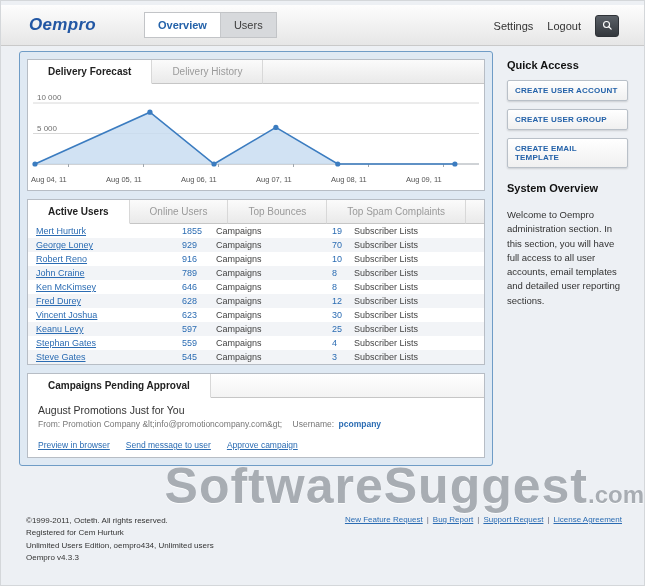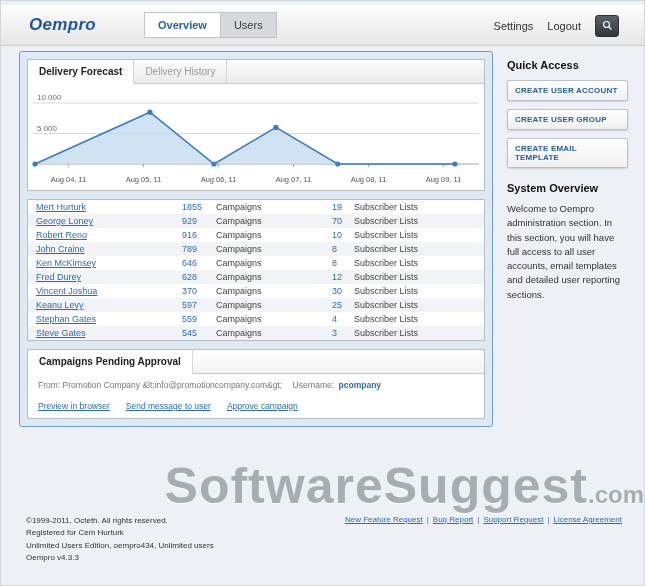--- a/index.html
+++ b/index.html
@@ -24,33 +24,33 @@
   .search-btn { width:24px; height:22px; border:1px solid #2e3237; border-radius:3px;
                 background:linear-gradient(#5a6067,#33373c); display:flex; align-items:center;
                 justify-content:center; cursor:pointer; }
 
   
   .content-box { position:absolute; left:18px; top:50px; width:474px;
                  border:1px solid #6f9cc6; background:#dfe9f3; border-radius:3px; padding:7px; }
   .panel { background:#fff; border:1px solid #b7bdc5; margin-bottom:8px; }
   .panel:last-child { margin-bottom:0; }
   .panel-tabs { display:flex; background:linear-gradient(#fbfbfb,#e9e9e9); }
-  .ptab { padding:6px 11px; font-size:10px; color:#9a9a9a; white-space:nowrap; cursor:pointer;
+  .ptab { padding:6px 20px; font-size:10px; color:#9a9a9a; white-space:nowrap; cursor:pointer;
           border-bottom:1px solid #c6c6c6; border-right:1px solid #d8d8d8; }
   .ptab.active { background:#fff; color:#222; font-weight:bold; border-bottom-color:#fff; }
   .ptab-fill { flex:1; border-bottom:1px solid #c6c6c6; }
 
   
   .chart-wrap { padding:4px 3px 3px; }
   #chart-svg { display:block; width:100%; height:86px; }
   .gridline { stroke:#d8d8d8; stroke-width:1; }
   .axisline { stroke:#9fa6ad; stroke-width:1; }
   .ytick { font-size:8px; fill:#707070; font-family:"Liberation Sans",sans-serif; }
   .x-labels { display:flex; padding:1px 0 3px; }
-  .x-labels span { flex:1; text-align:center; font-size:7.5px; color:#555; }
+  .x-labels span { flex:1; text-align:left; font-size:7.5px; color:#555; }
 
   
   .urow { display:flex; align-items:center; height:14px; padding:0 8px; font-size:9px; color:#444; }
   .urow.alt { background:#f2f4f7; }
   .uname { width:146px; color:#2b6cb3; text-decoration:underline; cursor:pointer; }
   .ucell-camp { width:150px; }
   .ucell-lists { flex:1; }
   .num { font-weight:normal; color:#2b6cb3; display:inline-block; }
   .num.camp { width:30px; margin-right:4px; }
   .num.lists { width:14px; margin-right:8px; }
@@ -62,21 +62,21 @@
   .pending-from { font-size:8.5px; color:#777; margin-bottom:11px; }
   .pending-from .uname-link { font-weight:bold; color:#2b6cb3; text-decoration:none;
                               cursor:pointer; margin-left:2px; }
   .pending-from .ulabel { margin-left:8px; }
   .pending-links { display:flex; gap:16px; }
   .pending-links a { font-size:8.5px; color:#2b6cb3; text-decoration:underline; cursor:pointer; }
 
   
   .sidebar { position:absolute; left:506px; top:58px; width:121px; }
   .sb-title { font-size:11px; font-weight:bold; color:#111; margin-bottom:9px; }
-  .sb-title.so { margin-top:14px; margin-bottom:8px; }
+  .sb-title.so { margin-top:14px; margin-bottom:14px; }
   .qa-btn { display:block; width:100%; margin-bottom:8px; padding:5px 7px; text-align:left;
             background:linear-gradient(#ffffff,#f0f0f0); border:1px solid #b9c0c8; border-radius:2px;
             box-shadow:0 1px 2px rgba(0,0,0,.14); font-size:8px; font-weight:bold; color:#2462a9;
             letter-spacing:.2px; cursor:pointer; font-family:"Liberation Sans",sans-serif; }
   .sb-text { font-size:9.5px; color:#333; line-height:1.5; }
 
   
   .watermark { position:absolute; top:460px; left:0; width:100%; text-align:right;
                font-weight:bold; color:#979da4; opacity:.8; pointer-events:none;
                white-space:nowrap; text-shadow:0 1px 0 #fff; line-height:1; }
@@ -149,20 +149,27 @@
             <span>Aug 05, 11</span>
             <span>Aug 06, 11</span>
             <span>Aug 07, 11</span>
             <span>Aug 08, 11</span>
             <span>Aug 09, 11</span>
           </div>
       </div>
     </section>
 
     <section class="panel">
+      <div class="panel-tabs" id="users-tabs">
+          <div class="ptab active">Active Users</div>
+          <div class="ptab">Online Users</div>
+          <div class="ptab">Top Bounces</div>
+          <div class="ptab">Top Spam Complaints</div>
+          <div class="ptab-fill"></div>
+        </div>
       <div id="users-table">
           <div class="urow">
             <a class="uname">Mert Hurturk</a>
             <div class="ucell-camp"><span class="num camp">1855</span>Campaigns</div>
             <div class="ucell-lists"><span class="num lists">19</span>Subscriber Lists</div>
           </div>
           <div class="urow alt">
             <a class="uname">George Loney</a>
             <div class="ucell-camp"><span class="num camp">929</span>Campaigns</div>
             <div class="ucell-lists"><span class="num lists">70</span>Subscriber Lists</div>
@@ -182,21 +189,21 @@
             <div class="ucell-camp"><span class="num camp">646</span>Campaigns</div>
             <div class="ucell-lists"><span class="num lists">8</span>Subscriber Lists</div>
           </div>
           <div class="urow alt">
             <a class="uname">Fred Durey</a>
             <div class="ucell-camp"><span class="num camp">628</span>Campaigns</div>
             <div class="ucell-lists"><span class="num lists">12</span>Subscriber Lists</div>
           </div>
           <div class="urow">
             <a class="uname">Vincent Joshua</a>
-            <div class="ucell-camp"><span class="num camp">370</span>Campaigns</div>
+            <div class="ucell-camp"><span class="num camp">623</span>Campaigns</div>
             <div class="ucell-lists"><span class="num lists">30</span>Subscriber Lists</div>
           </div>
           <div class="urow alt">
             <a class="uname">Keanu Levy</a>
             <div class="ucell-camp"><span class="num camp">597</span>Campaigns</div>
             <div class="ucell-lists"><span class="num lists">25</span>Subscriber Lists</div>
           </div>
           <div class="urow">
             <a class="uname">Stephan Gates</a>
             <div class="ucell-camp"><span class="num camp">559</span>Campaigns</div>
@@ -209,20 +216,21 @@
           </div>
         </div>
     </section>
 
     <section class="panel pending">
       <div class="panel-tabs">
         <div class="ptab active">Campaigns Pending Approval</div>
         <div class="ptab-fill"></div>
       </div>
       <div class="pending-body">
+        <div class="pending-title">August Promotions Just for You</div>
         <div class="pending-from">
           <span>From:</span>
           <span>Promotion Company &amp;lt;info@promotioncompany.com&amp;gt;</span>
           <span class="ulabel">Username:</span>
           <a class="uname-link">pcompany</a>
         </div>
         <div class="pending-links" id="pending-links">
             <a>Preview in browser</a>
             <a>Send message to user</a>
             <a>Approve campaign</a>

